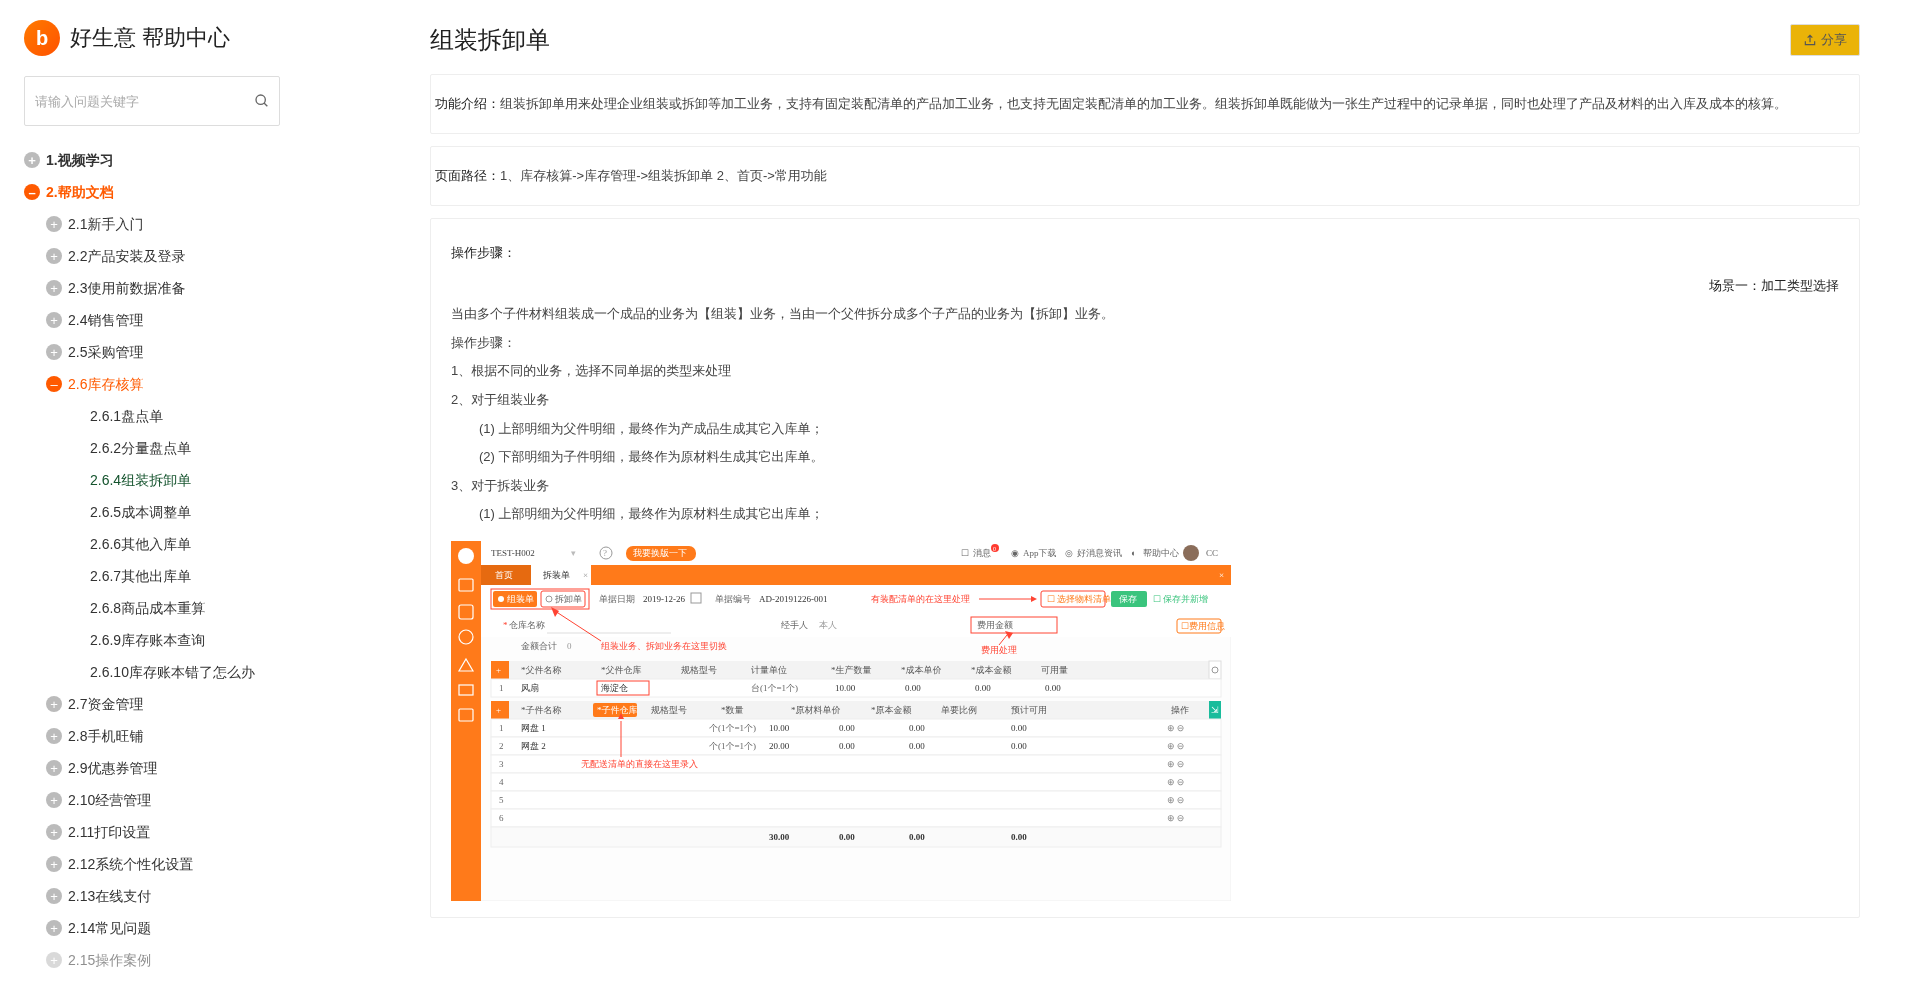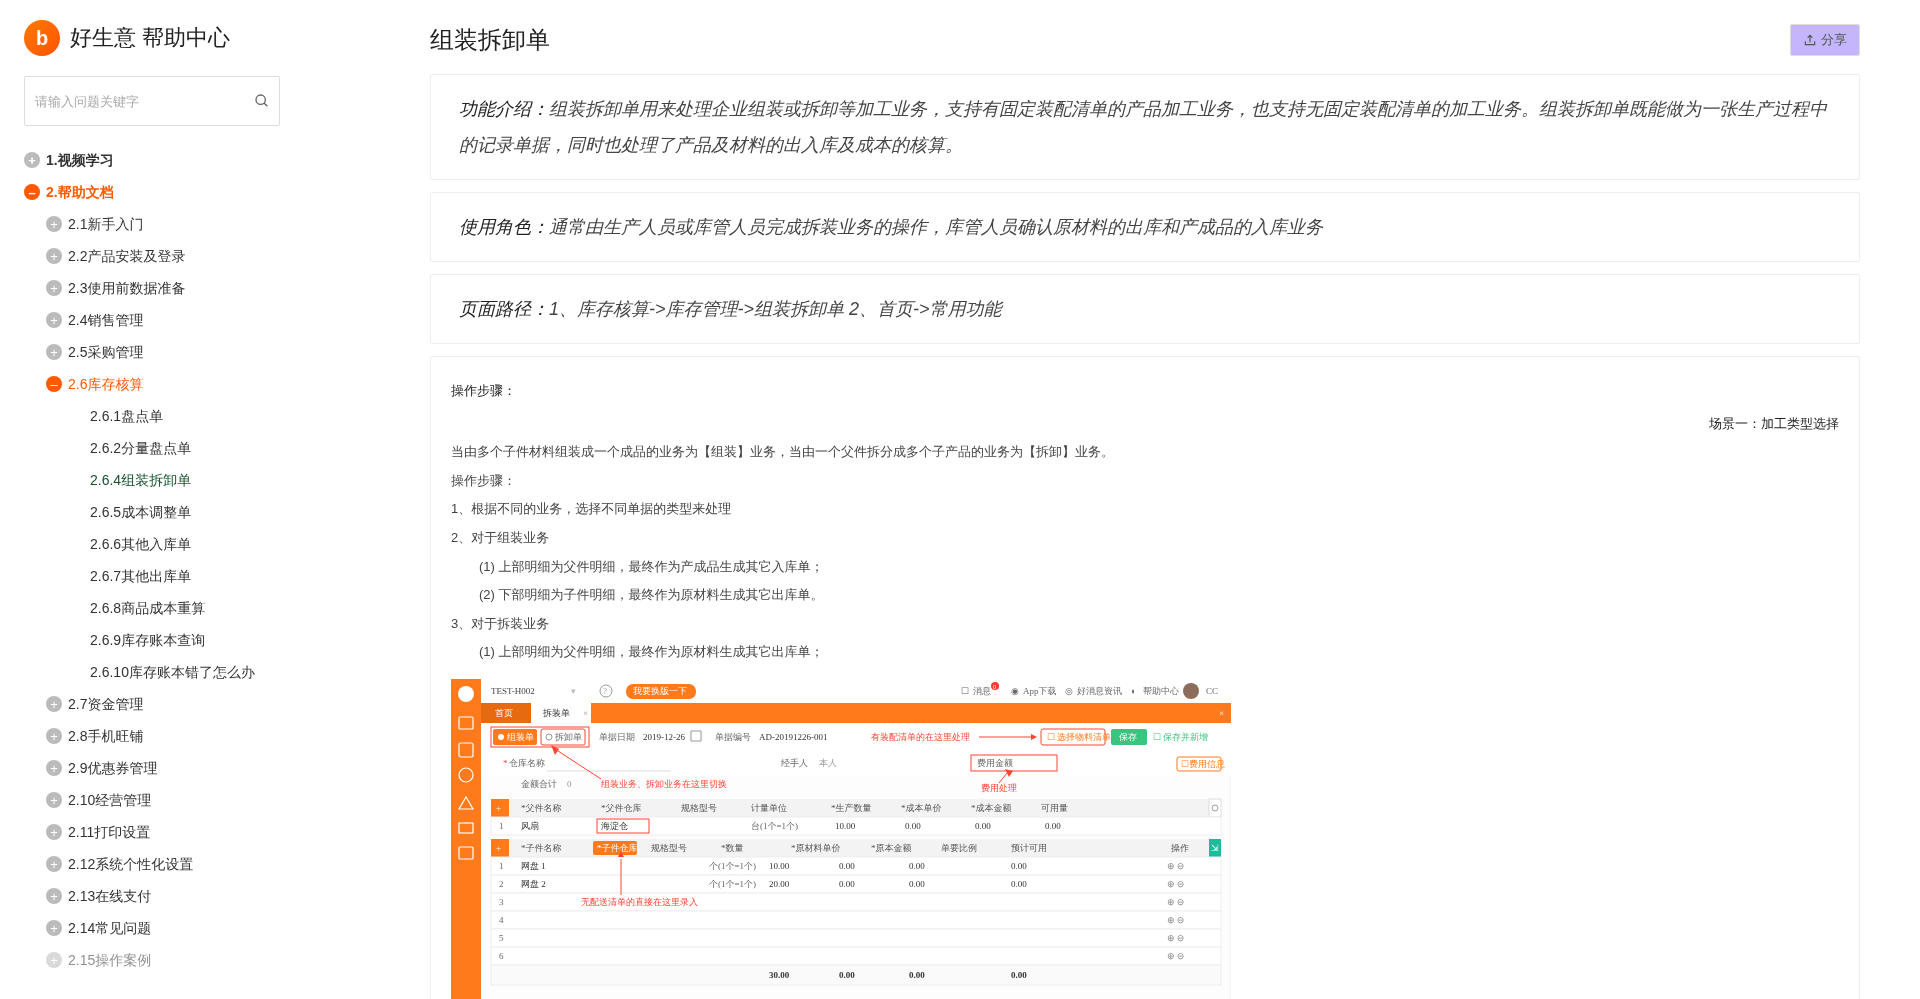--- a/index.html
+++ b/index.html
@@ -18,22 +18,22 @@
 .tree .lvl1 { color: #333; font-weight: bold; cursor: pointer; display: flex; align-items: center; }
 .tree .lvl2 { color: #333; cursor: pointer; display: flex; align-items: center; padding-left: 22px; }
 .tree .lvl3 { color: #333; cursor: pointer; padding-left: 66px; }
 .tree .active { color: #14532d; }
 .tree .active-parent { color: #ff5a00; }
 .toggler { width: 16px; height: 16px; border-radius: 50%; background: #bbb; color: #fff; display: inline-flex; align-items: center; justify-content: center; font-size: 13px; line-height: 1; margin-right: 6px; flex-shrink: 0; }
 .toggler.open { background: #ff5a00; }
 .content { flex: 1; padding: 24px 60px 0 130px; background: #fff; position: relative; }
 .page-title-row { display: flex; align-items: flex-end; justify-content: space-between; margin-bottom: 18px; }
 .page-title { font-size: 24px; color: #222; font-weight: 500; }
-.share-btn { border: 1px solid #ddd; background: #c4b5fd; padding: 6px 12px; font-size: 13px; color: #555; cursor: pointer; border-radius: 2px; display: flex; align-items: center; gap: 4px; }
-.card { border: 1px solid #eee; border-radius: 2px; padding: 16px 28px; margin-bottom: 12px; line-height: 2.0; color: #444; font-size: 18px; font-style: italic; }
+.share-btn { border: 1px solid #ddd; background: #eab308; padding: 6px 12px; font-size: 13px; color: #555; cursor: pointer; border-radius: 2px; display: flex; align-items: center; gap: 4px; }
+.card { border: 1px solid #eee; border-radius: 2px; padding: 16px 4px; margin-bottom: 12px; line-height: 2.0; color: #444; font-size: 13px; }
 .card-big { border: 1px solid #eee; border-radius: 2px; padding: 16px 20px; line-height: 2.2; color: #444; font-size: 13px; }
 .card .label, .card-big .label { color: #222; }
 .indent1 { padding-left: 28px; }
 .section-title { color: #222; margin-top: 4px; }
 .screenshot { margin-top: 12px; width: 780px; }
 svg { display: block; }
 </style>
 </head>
 <body>
 
@@ -137,23 +137,20 @@
       <button class="share-btn">
         <svg width="14" height="14" viewBox="0 0 24 24" fill="none" stroke="currentColor" stroke-width="2">
             <path d="M4 14v6h16v-6M12 4v12M8 8l4-4 4 4"></path>
           </svg>
         <span>分享</span>
       </button>
     </div>
 
     <div class="card">
       <span class="label">功能介绍：</span><span>组装拆卸单用来处理企业组装或拆卸等加工业务，支持有固定装配清单的产品加工业务，也支持无固定装配清单的加工业务。组装拆卸单既能做为一张生产过程中的记录单据，同时也处理了产品及材料的出入库及成本的核算。</span>
-    </div>
-    <div class="card">
-      <span class="label">使用角色：</span><span>通常由生产人员或库管人员完成拆装业务的操作，库管人员确认原材料的出库和产成品的入库业务</span>
     </div>
     <div class="card">
       <span class="label">页面路径：</span><span>1、库存核算-&gt;库存管理-&gt;组装拆卸单 2、首页-&gt;常用功能</span>
     </div>
 
     <div class="card-big">
       <div class="section-title">操作步骤：</div>
       <div class="section-title" style="font-weight:normal;text-align:right;">场景一：加工类型选择</div>
       <div>当由多个子件材料组装成一个成品的业务为【组装】业务，当由一个父件拆分成多个子产品的业务为【拆卸】业务。</div>
       <div>操作步骤：</div>

